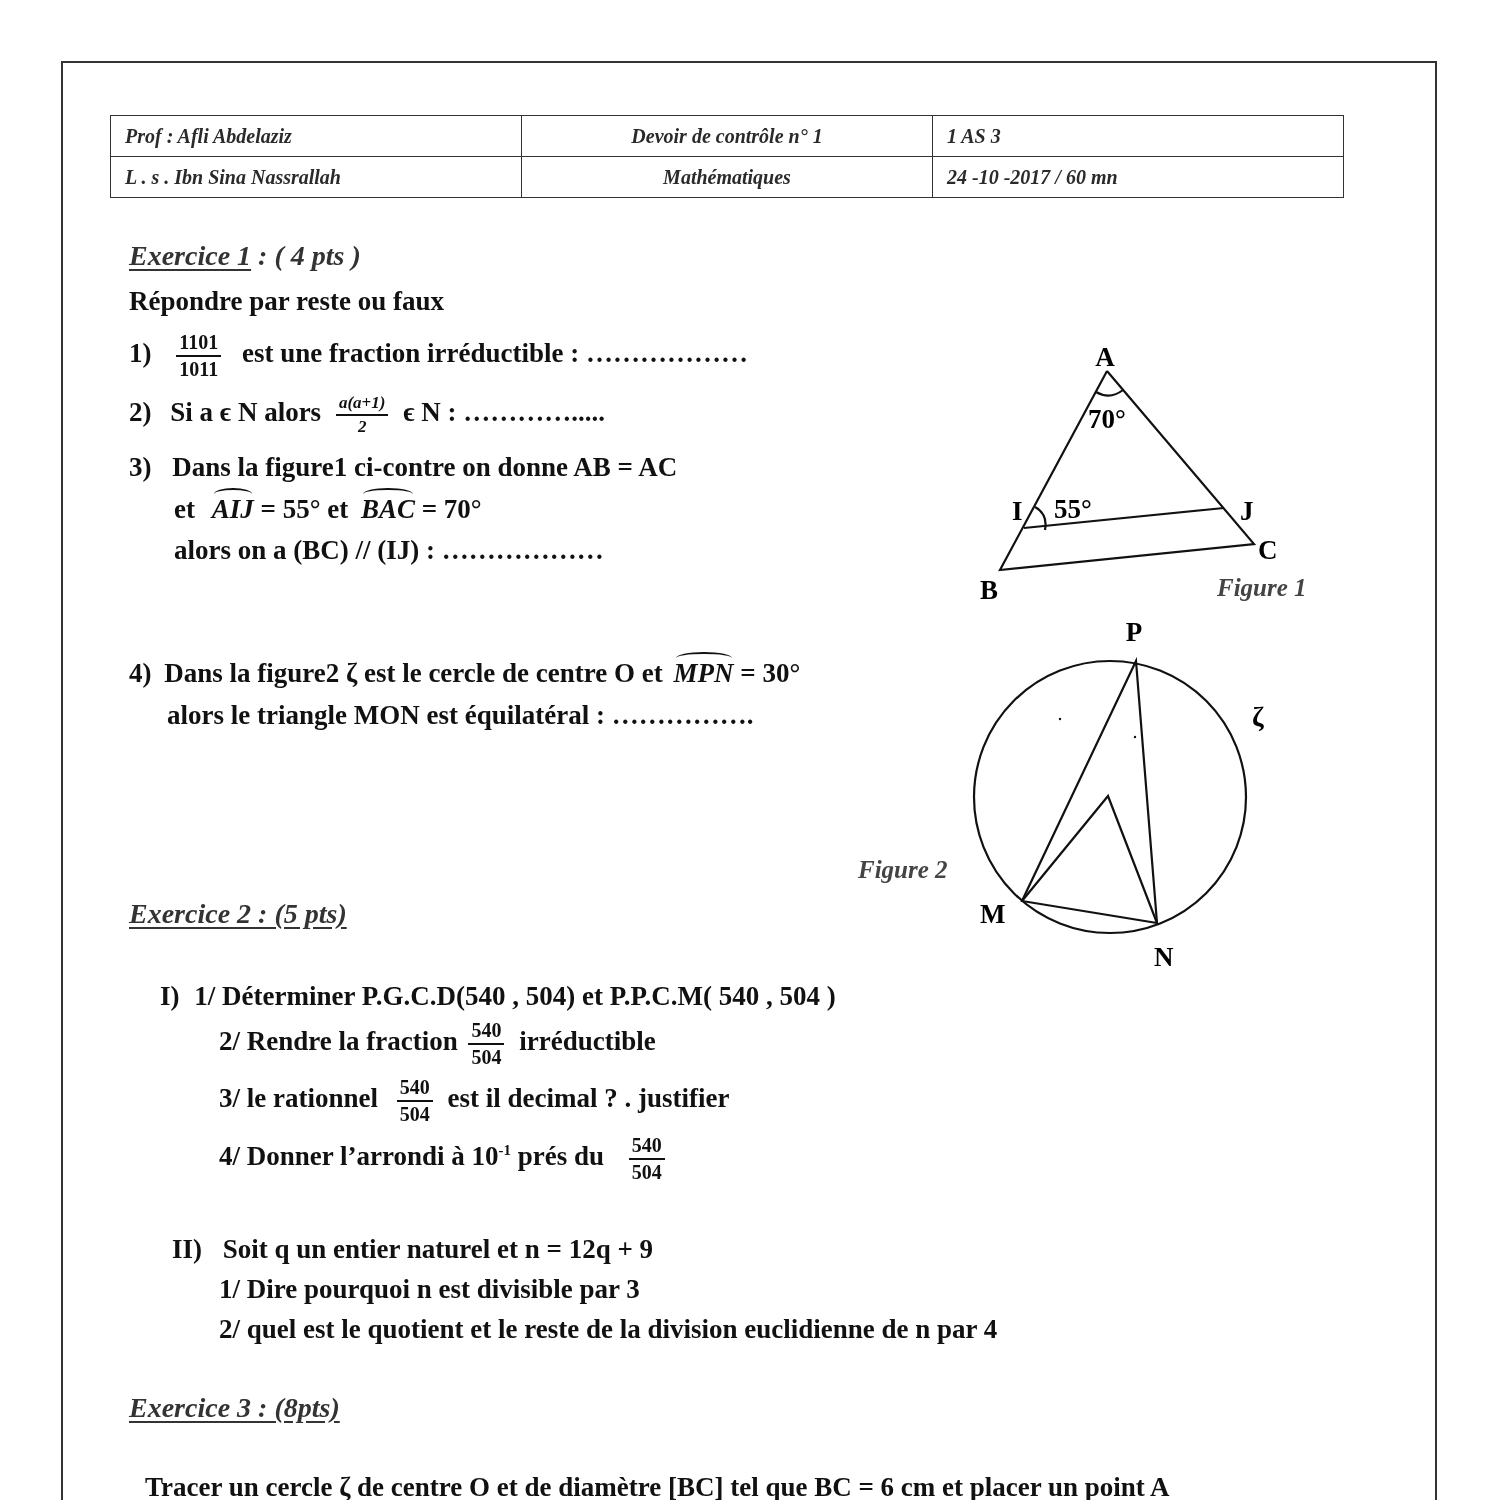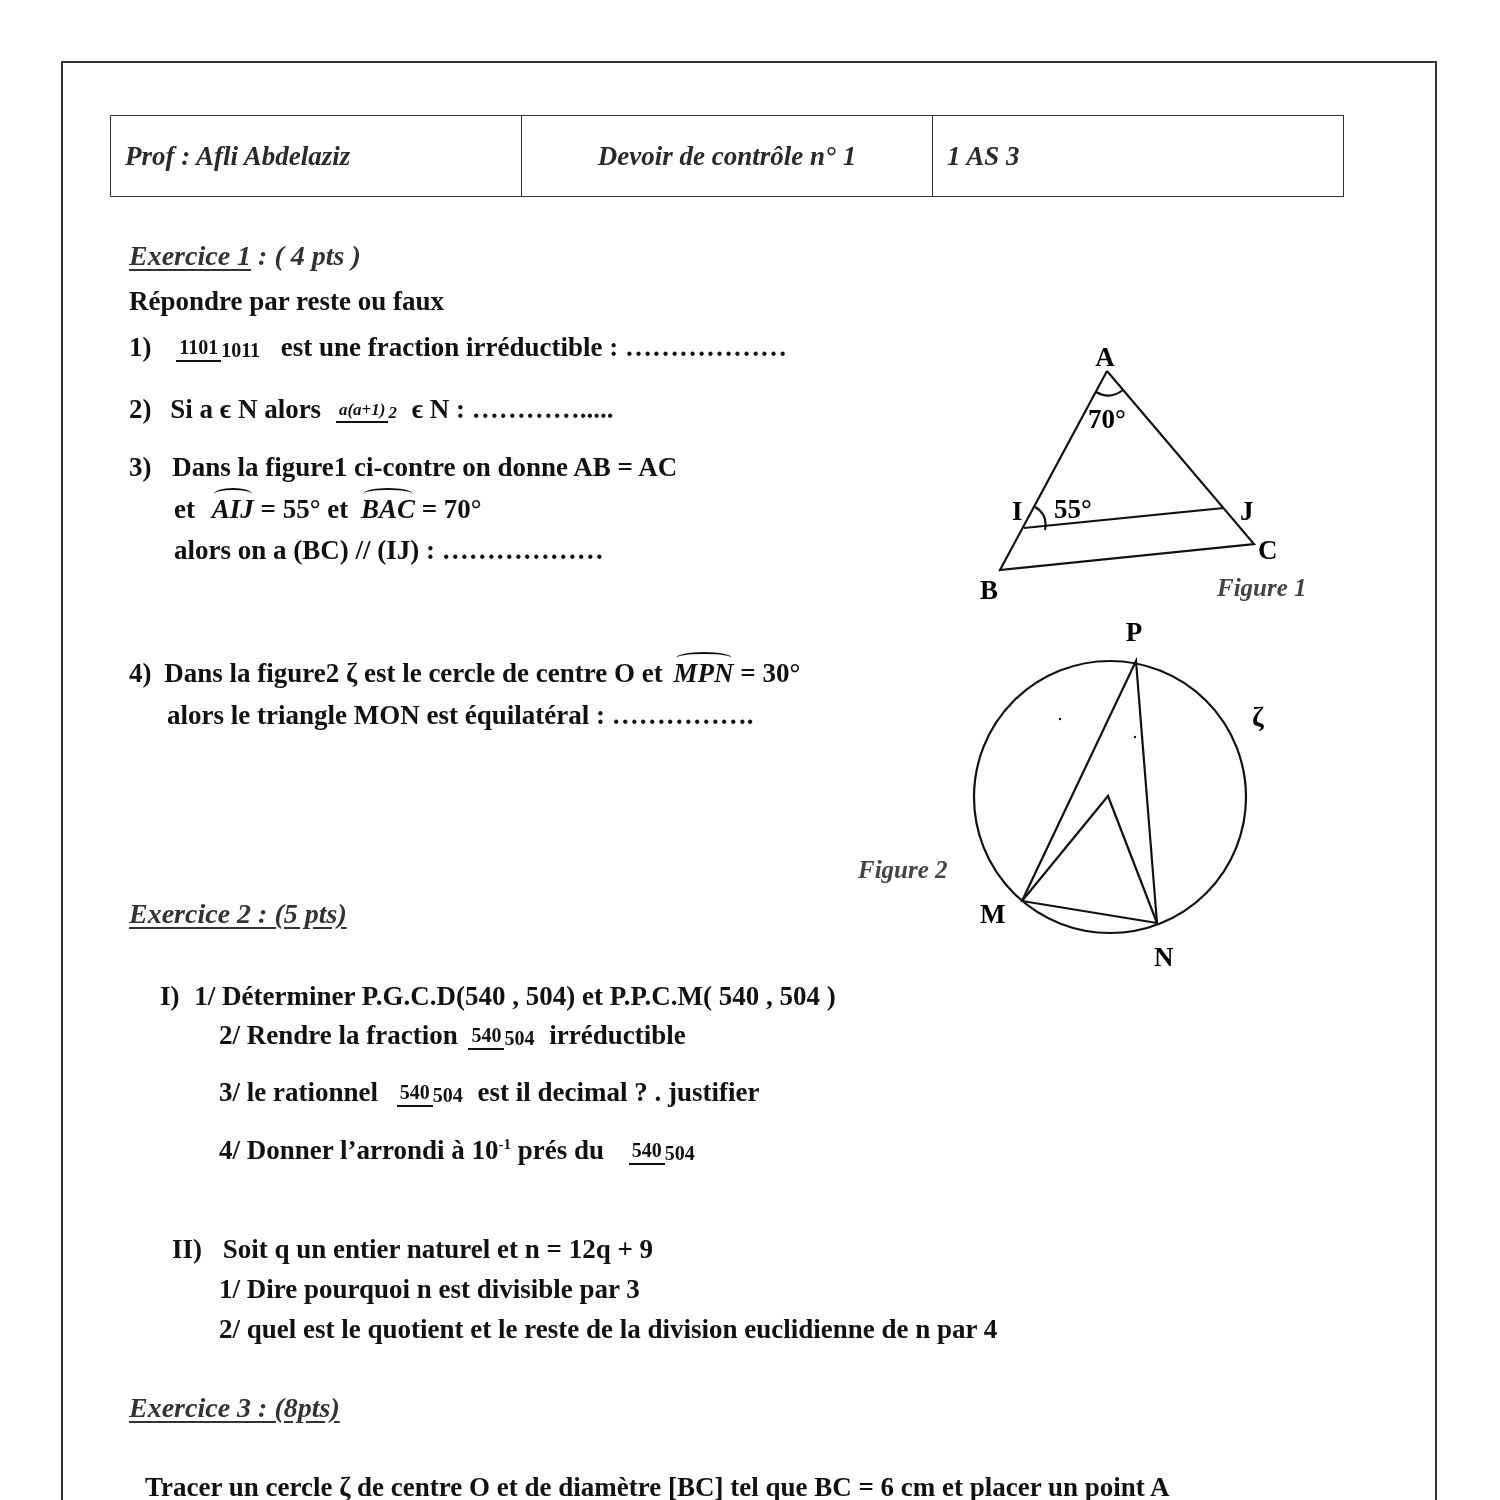--- a/index.html
+++ b/index.html
@@ -4,28 +4,28 @@
 <style>
   html, body { margin:0; padding:0; background:#ffffff; }
   body { width:1500px; height:1500px; position:relative; overflow:hidden;
          font-family:"Liberation Serif", serif; color:#111; }
   .page-border { position:absolute; left:61px; top:61px; width:1376px; height:1500px;
                  border:2px solid #333; border-bottom:none; box-sizing:border-box; }
   .hdr { position:absolute; left:110px; top:115px; width:1233px; height:82px;
          border-collapse:collapse; table-layout:fixed; }
   .hdr td { border:1.5px solid #333; height:40px; padding:0 0 0 14px;
             font-family:"Liberation Serif", serif; font-style:italic; font-weight:bold;
-            font-size:27px; color:#2a2a2a; white-space:nowrap; overflow:hidden; }
+            font-size:20px; color:#2a2a2a; white-space:nowrap; overflow:hidden; }
   .hdr td.center { text-align:center; padding-left:0; }
   .abs { position:absolute; white-space:nowrap; }
   .ex-title { font-family:"Liberation Serif", serif; font-style:italic; font-weight:bold;
               font-size:28px; color:#333; }
   .ex-title .u { text-decoration:underline; text-underline-offset:4px; }
   .t { font-family:"Liberation Serif", serif; font-weight:bold; font-size:27px; color:#111; }
-  .frac { display:inline-flex; flex-direction:row; align-items:center; vertical-align:middle;
+  .frac { display:inline-flex; flex-direction:column; align-items:center; vertical-align:middle;
           font-size:20px; line-height:1.05; margin:0 8px; }
   .frac .num { padding:0 3px 2px 3px; border-bottom:2px solid #111; }
   .frac .den { padding-top:2px; }
   .arc { position:relative; display:inline-block; font-style:italic; }
   .arc::before { content:""; position:absolute; left:2px; right:2px; top:-6px; height:10px;
                  border-top:2px solid #111; border-radius:50% 50% 0 0; }
   .fig-caption { font-family:"Liberation Serif", serif; font-style:italic; font-weight:bold;
                  font-size:25px; color:#444; }
   .sup { font-size:15px; vertical-align:super; }
   svg text { font-family:"Liberation Serif", serif; font-weight:bold; }
@@ -39,20 +39,25 @@
   <colgroup>
       <col style="width:411px">
       <col style="width:411px">
       <col style="width:411px">
     </colgroup>
   <tbody>
       <tr>
     <td>Prof : Afli Abdelaziz</td>
     <td class="center">Devoir de contrôle n° 1</td>
     <td>1 AS 3</td>
+  </tr>
+  <tr>
+    <td>L . s . Ibn Sina Nassrallah</td>
+    <td class="center">Mathématiques</td>
+    <td>24 -10 -2017   /  60 mn</td>
   </tr>
 </tbody>
   </table>
 
 <div class="abs ex-title" style="left:129px; top:240px;">
   <span class="u">Exercice 1</span><span> : ( 4 pts )</span>
 </div>
 
 <div class="abs t" style="left:129px; top:286px;">Répondre par    reste   ou    faux</div>
 

